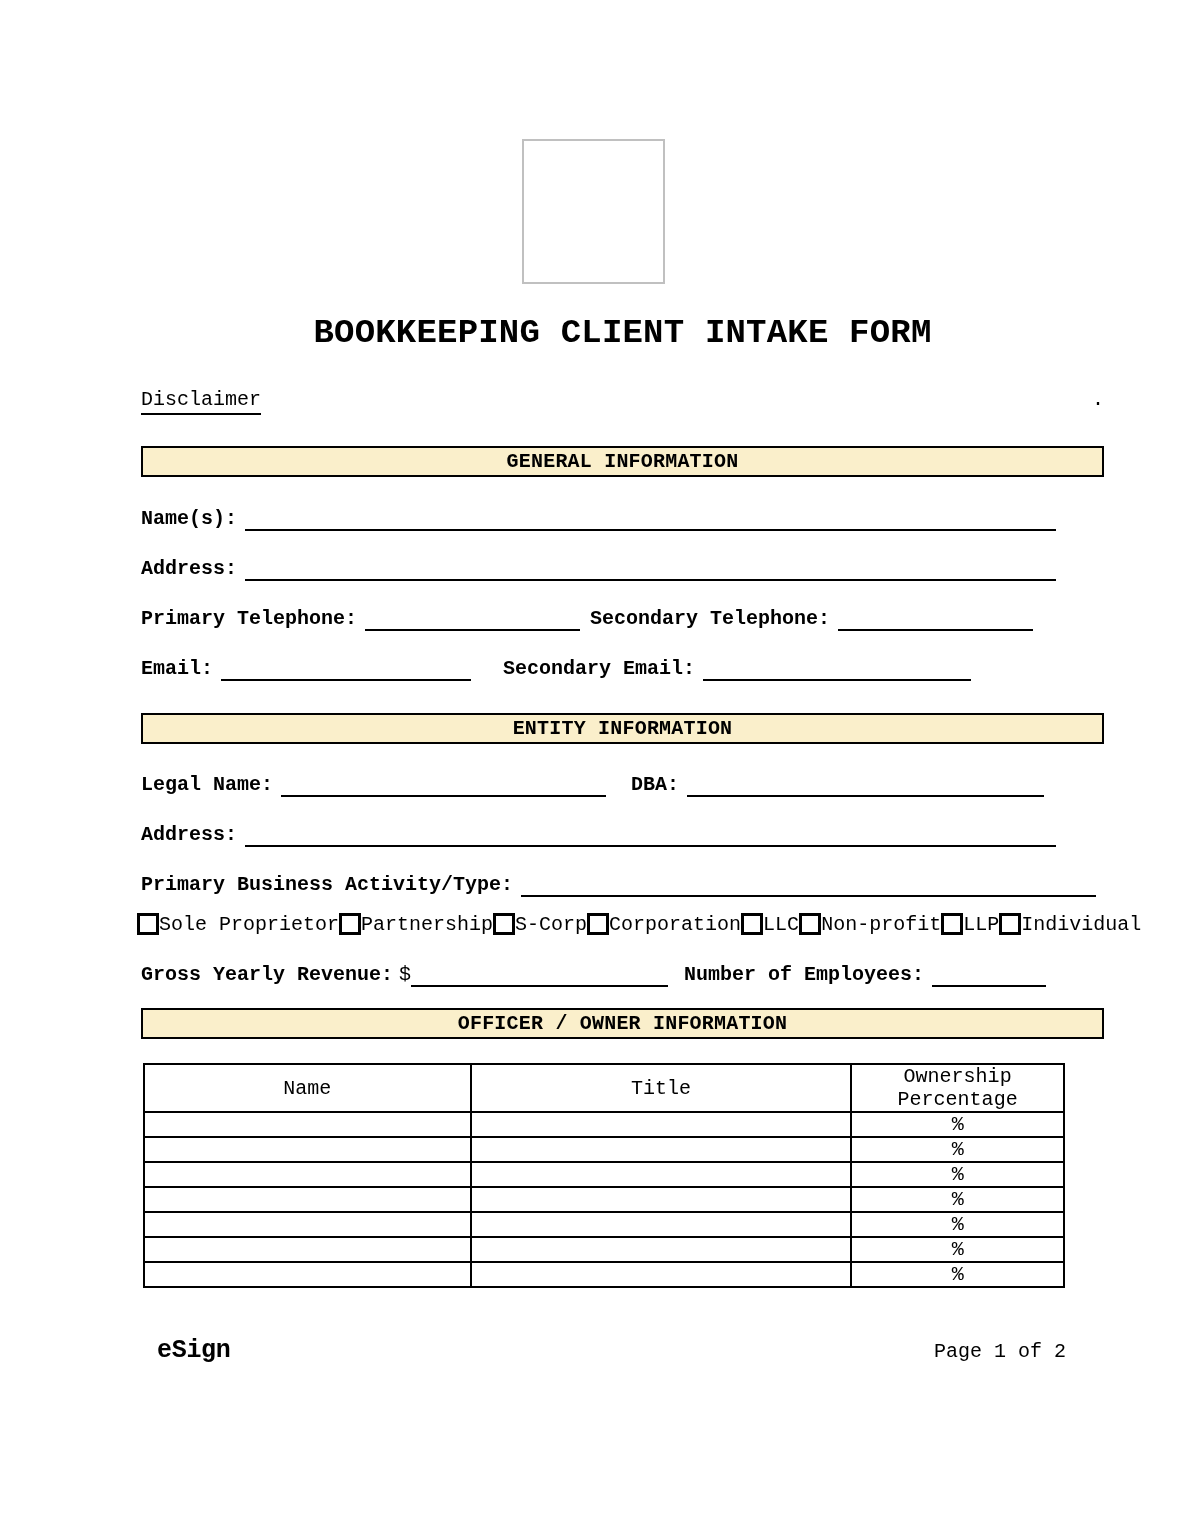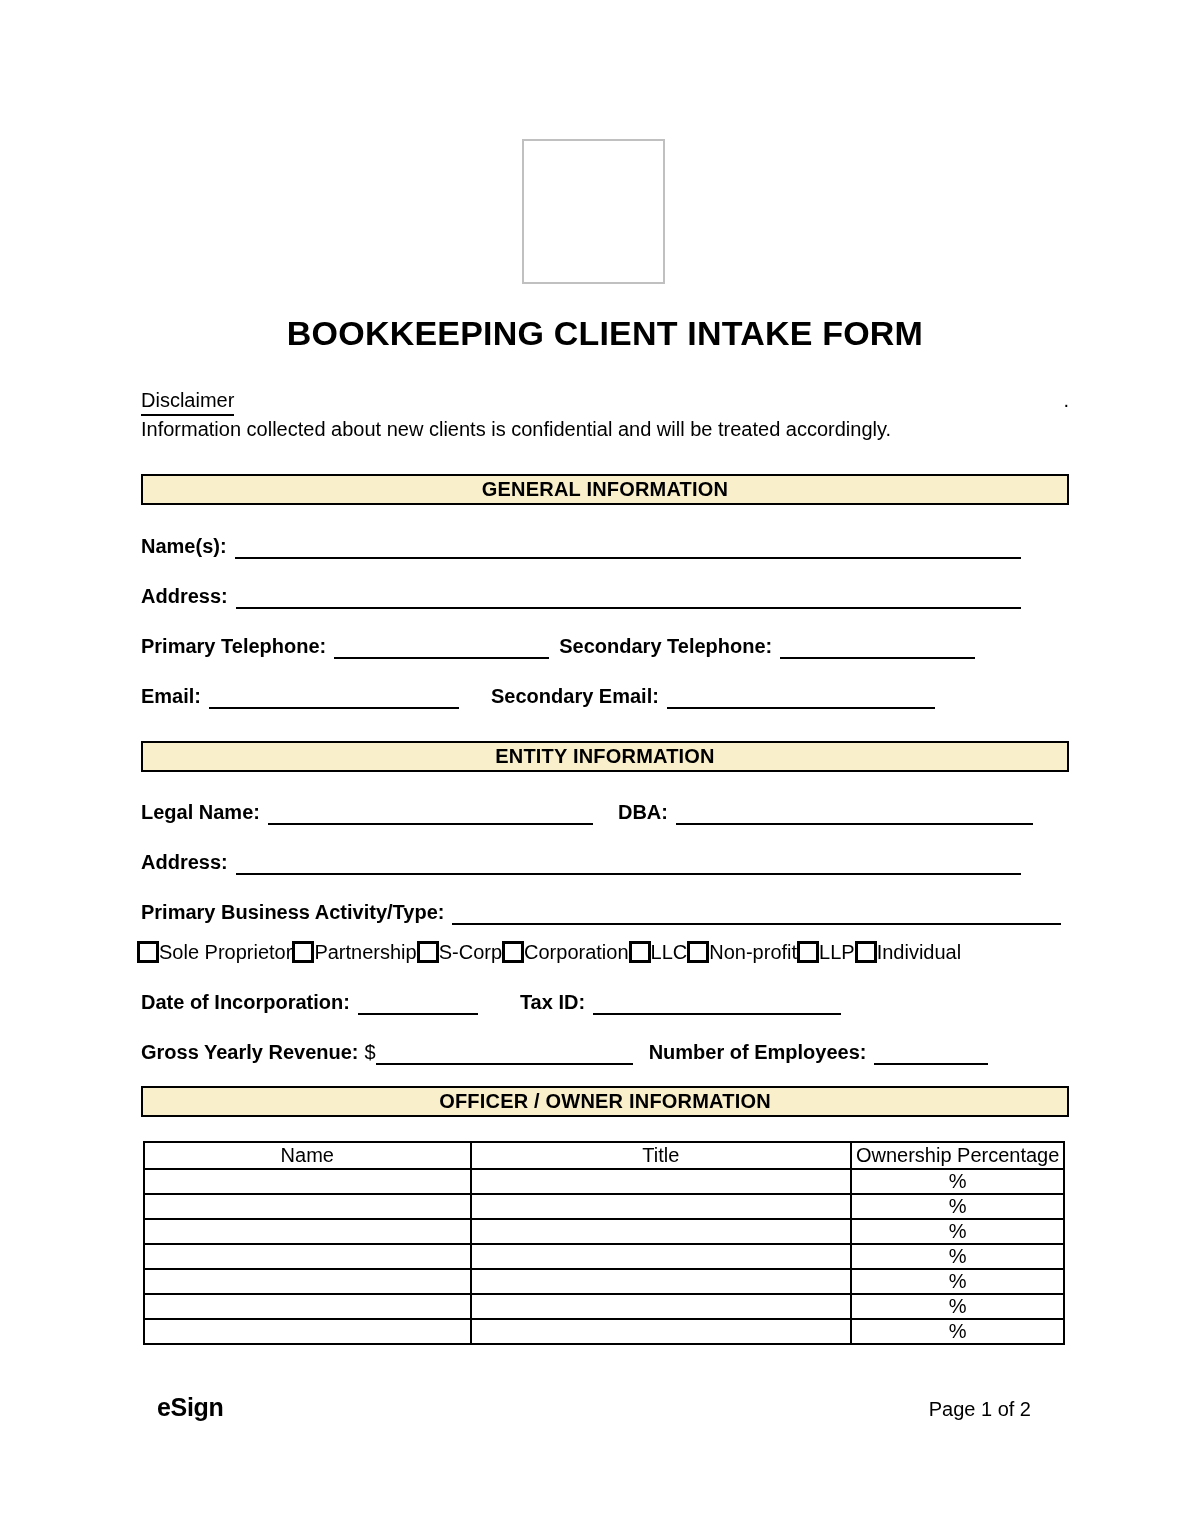--- a/index.html
+++ b/index.html
@@ -6,21 +6,21 @@
   html, body { background: #ffffff; }
   .page {
     position: relative;
     width: 1187px;
     height: 1536px;
     background: #ffffff;
     font-family: "Liberation Sans", sans-serif;
     color: #000;
     overflow: hidden;
   }
-  .content { padding: 0 118px 0 141px; }
+  .content { padding: 0 83px 0 141px; font-family: Liberation Mono, monospace; }
 
   .logo-box {
     width: 143px;
     height: 145px;
     border: 2px solid #c0c0c0;
     margin: 139px auto 0 auto;
     background: #ffffff;
   }
 
   .form-title {
@@ -139,21 +139,20 @@
   <div class="content">
 
     <h1 class="form-title">BOOKKEEPING CLIENT INTAKE FORM</h1>
 
     <div class="disclaimer">
       <div class="disclaimer-line1">
         <span class="disclaimer-label">Disclaimer</span>
         <span class="disclaimer-spacer"></span>
         <span>.</span>
       </div>
-      <div>Information collected about new clients is confidential and will be treated accordingly.</div>
     </div>
 
     <div class="section-header">GENERAL INFORMATION</div>
 
     <div class="field-row mt30 pr48">
       <span class="lbl">Name(s):</span>
       <span class="blank grow"></span>
     </div>
 
     <div class="field-row pr48">
@@ -206,26 +205,20 @@
         <span class="checkbox"></span>
         <span class="opt-label">LLC</span>
         <span class="checkbox"></span>
         <span class="opt-label">Non-profit</span>
         <span class="checkbox"></span>
         <span class="opt-label">LLP</span>
         <span class="checkbox"></span>
         <span class="opt-label">Individual</span>
       </div>
 
-    <div class="field-row">
-      <span class="lbl">Date of Incorporation:</span>
-      <span class="blank w120"></span>
-      <span class="lbl ml42">Tax ID:</span>
-      <span class="blank w248"></span>
-    </div>
 
 
     <div class="field-row">
       <span class="lbl">Gross Yearly Revenue:</span>
       <span style="margin-left:6px;">$</span>
       <span class="blank w257" style="margin-left:0;"></span>
       <span class="lbl ml16">Number of Employees:</span>
       <span class="blank w114"></span>
     </div>
 

